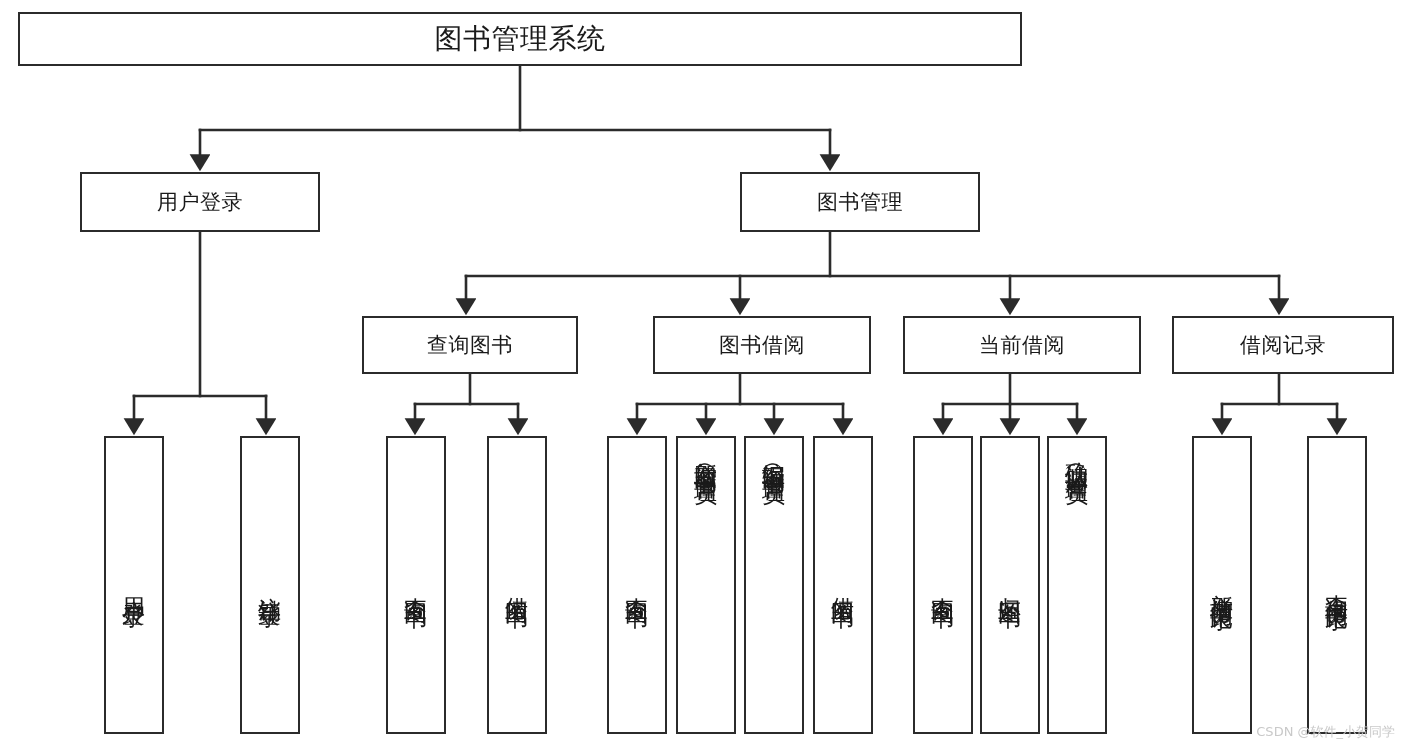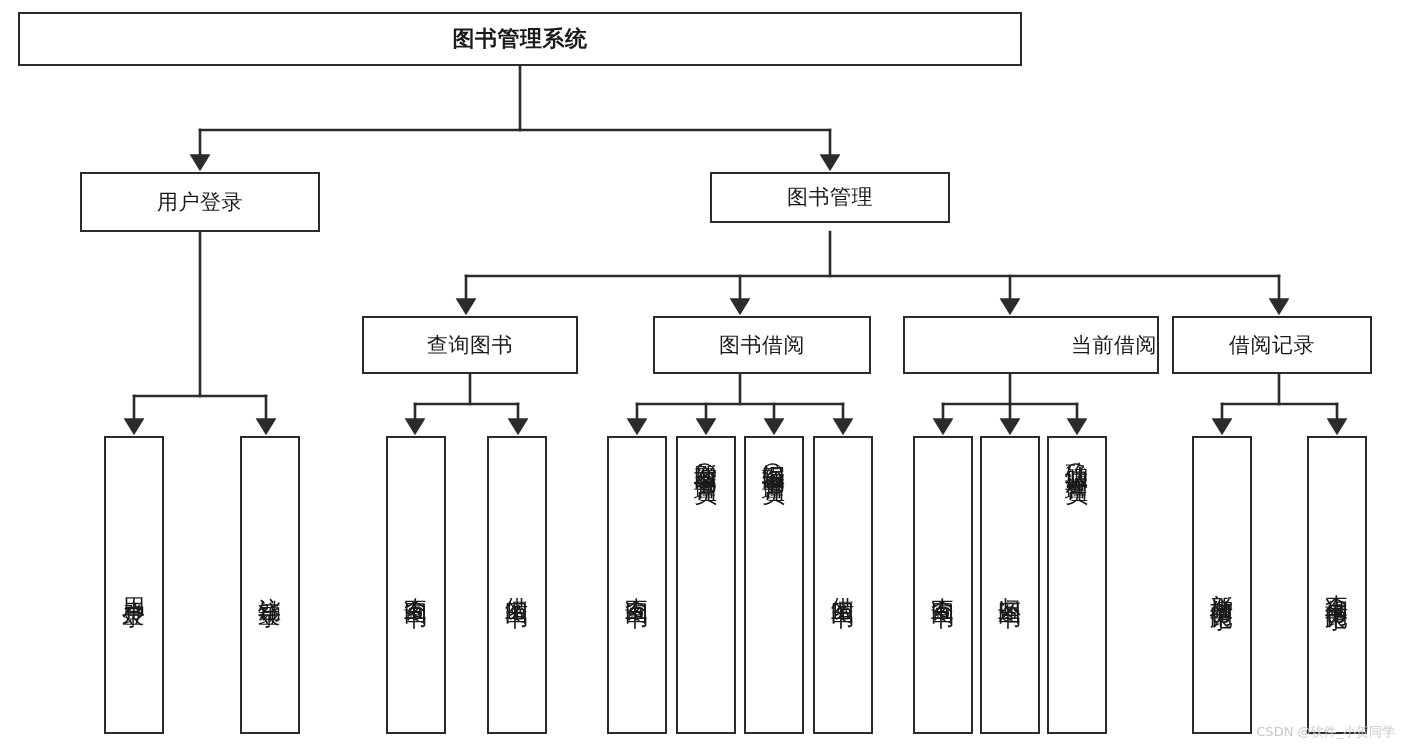--- a/index.html
+++ b/index.html
@@ -43,22 +43,21 @@
     text-align: center;
     line-height: 1.18;
     letter-spacing: 0.5px;
   }
   
   .node.h .lbl {
     font-size: 21px;
     white-space: nowrap;
   }
   .node.root .lbl {
-    font-size: 22px;
-    font-weight: bold;
+    font-size: 28px;
   }
   
   .node.v {
     align-items: flex-start;
     padding-top: 0;
   }
   .node.v .lbl {
     writing-mode: vertical-rl;
     text-orientation: upright;
     font-size: 23px;
@@ -143,37 +142,37 @@
   </svg>
 
   <div class="node h root" style="left:18px; top:12px; width:1004px; height:54px;">
     <span class="lbl">图书管理系统</span>
   </div>
 
   <div class="node h" style="left:80px; top:172px; width:240px; height:60px;">
     <span class="lbl">用户登录</span>
   </div>
 
-  <div class="node h" style="left:710px; top:172px; width:240px; height:51px;">
+  <div class="node h" style="left:740px; top:172px; width:240px; height:60px;">
     <span class="lbl">图书管理</span>
   </div>
 
   <div class="node h" style="left:362px; top:316px; width:216px; height:58px;">
     <span class="lbl">查询图书</span>
   </div>
 
   <div class="node h" style="left:653px; top:316px; width:218px; height:58px;">
     <span class="lbl">图书借阅</span>
   </div>
 
-  <div class="node h" style="left:903px; top:316px; width:256px; height:58px;justify-content:flex-end;">
+  <div class="node h" style="left:903px; top:316px; width:238px; height:58px;">
     <span class="lbl">当前借阅</span>
   </div>
 
-  <div class="node h" style="left:1172px; top:316px; width:200px; height:58px;">
+  <div class="node h" style="left:1172px; top:316px; width:222px; height:58px;">
     <span class="lbl">借阅记录</span>
   </div>
 
   <div class="node v mid" style="left:104px; top:436px; width:60px; height:298px;">
     <span class="lbl">用户登录</span>
   </div>
 
   <div class="node v mid" style="left:240px; top:436px; width:60px; height:298px;">
     <span class="lbl">注销登录</span>
   </div>

